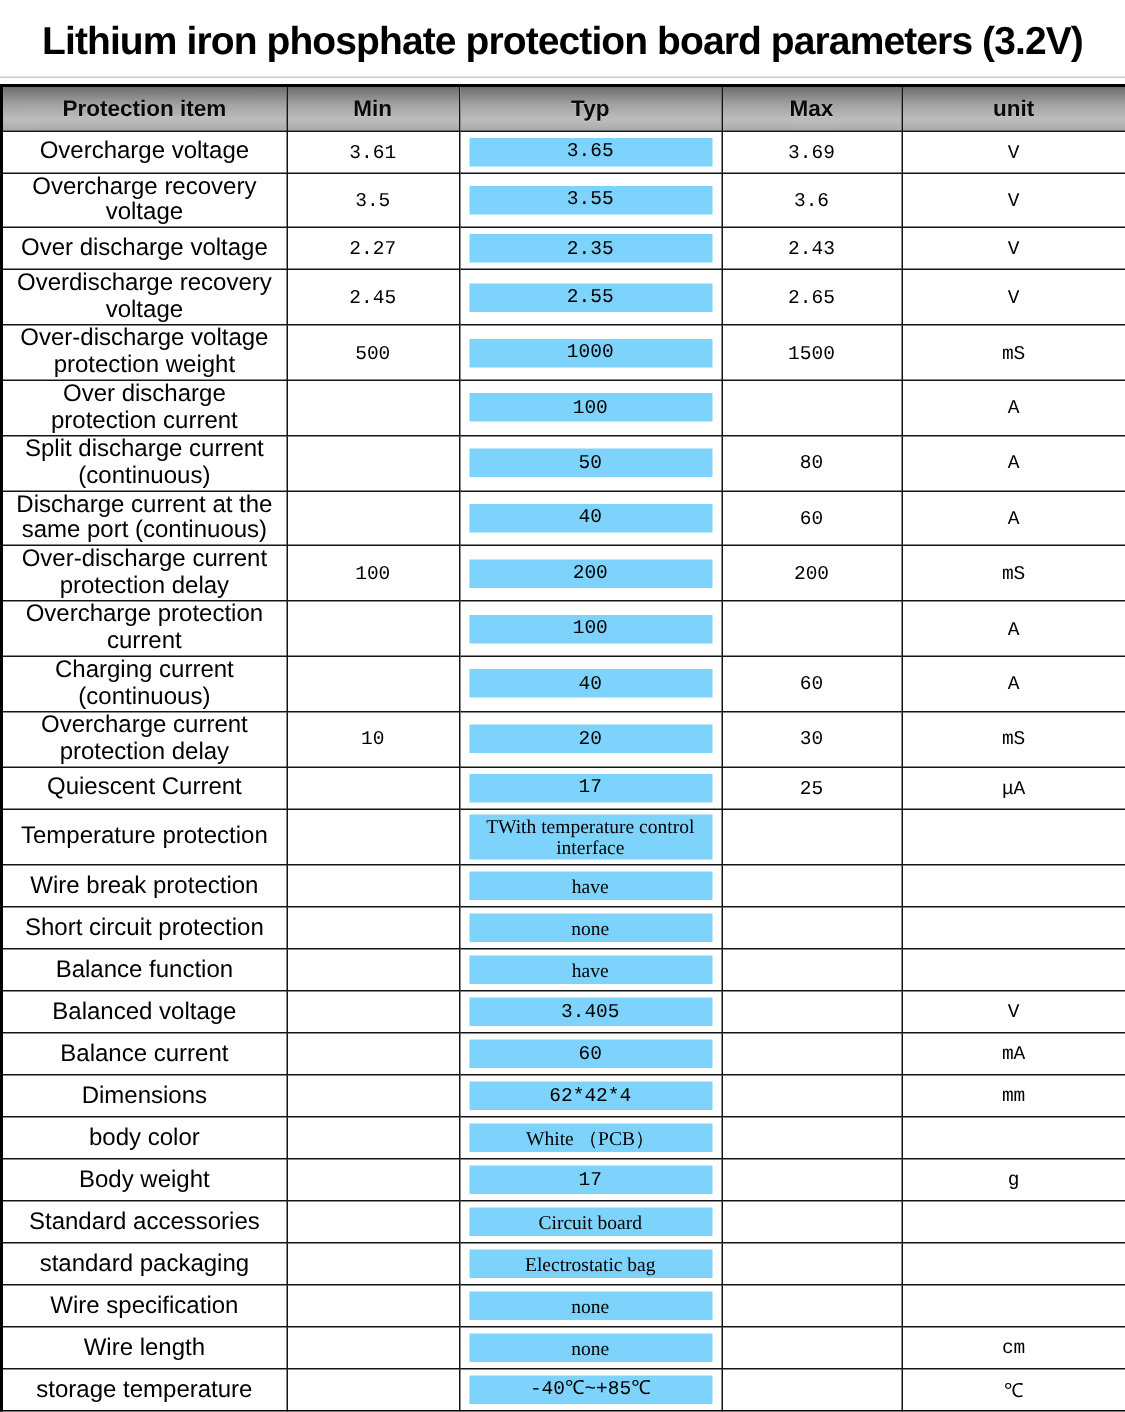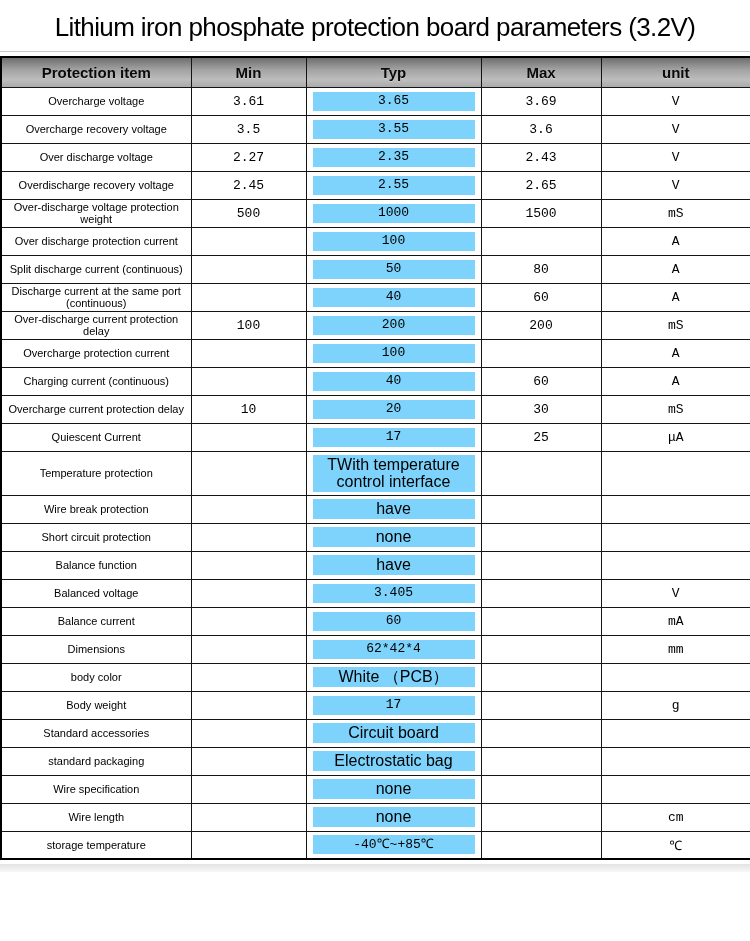--- a/index.html
+++ b/index.html
@@ -12,21 +12,21 @@
   }
   .page { width: 750px; height: 941px; background: #fff; }
 
   .title-bar {
     height: 49px;
     display: flex; align-items: center; justify-content: center;
     padding-top: 6px;
   }
   .page-title {
     font-size: 26px;
-    font-weight: normal;
+    font-weight: bold;
     letter-spacing: -0.6px;
     color: #000;
     white-space: nowrap;
   }
   .hairline { height: 1px; background: #c9c9c9; margin: 2px 0 4px 0; }
 
   table.params {
     width: 750px;
     border-collapse: collapse;
     table-layout: fixed;
@@ -42,38 +42,38 @@
     height: 30px;
     background: linear-gradient(180deg, #6e6e6e 0%, #a2a2a2 40%, #bdbdbd 75%, #aaaaaa 100%);
     font-size: 15px;
     font-weight: bold;
     color: #0a0a0a;
     text-shadow: 0 1px 1px rgba(255,255,255,0.35);
   }
   tbody td { height: 28px; }
 
   td.cell-item {
-    font-size: 11px;
+    font-size: 16px;
     line-height: 1.12;
     padding: 0 3px;
   }
   td.cell-min, td.cell-max, td.cell-unit {
     font-family: "Liberation Mono", monospace;
     font-size: 13px;
   }
   .typ-box {
     margin: 3px 6px;
     background: #7dd3fc;
     min-height: 19px;
     display: flex; align-items: center; justify-content: center;
     padding: 1px 2px;
     line-height: 1.1;
   }
   .typ-box.mono { font-family: "Liberation Mono", monospace; font-size: 13px; }
-  .typ-box.sans { font-family: Liberation Sans, sans-serif; font-size: 16px; }
+  .typ-box.sans { font-family: Liberation Serif, serif; font-size: 13px; }
 
   .bottom-strip {
     height: 8px;
     margin-top: 4px;
     background: linear-gradient(180deg, #e3e3e3, #f7f7f7);
   }
 </style>
 </head>
 <body>
 

